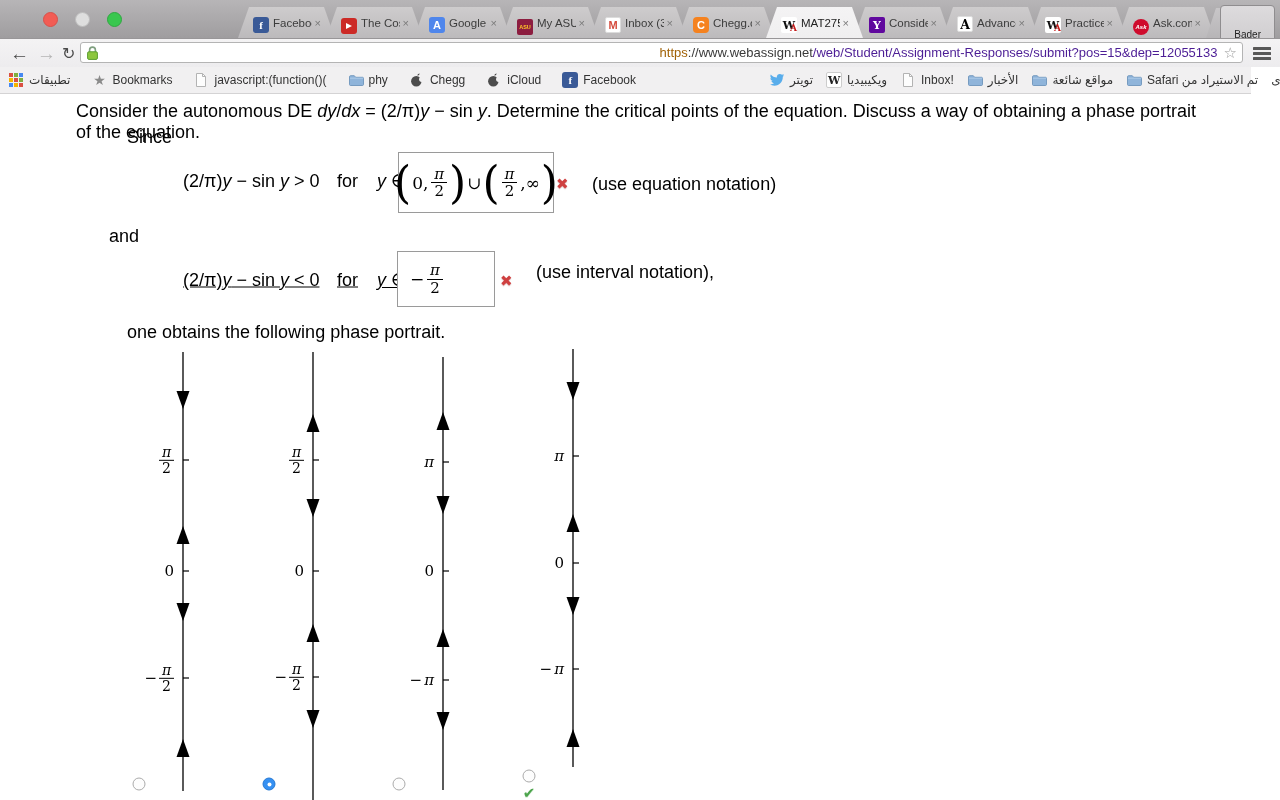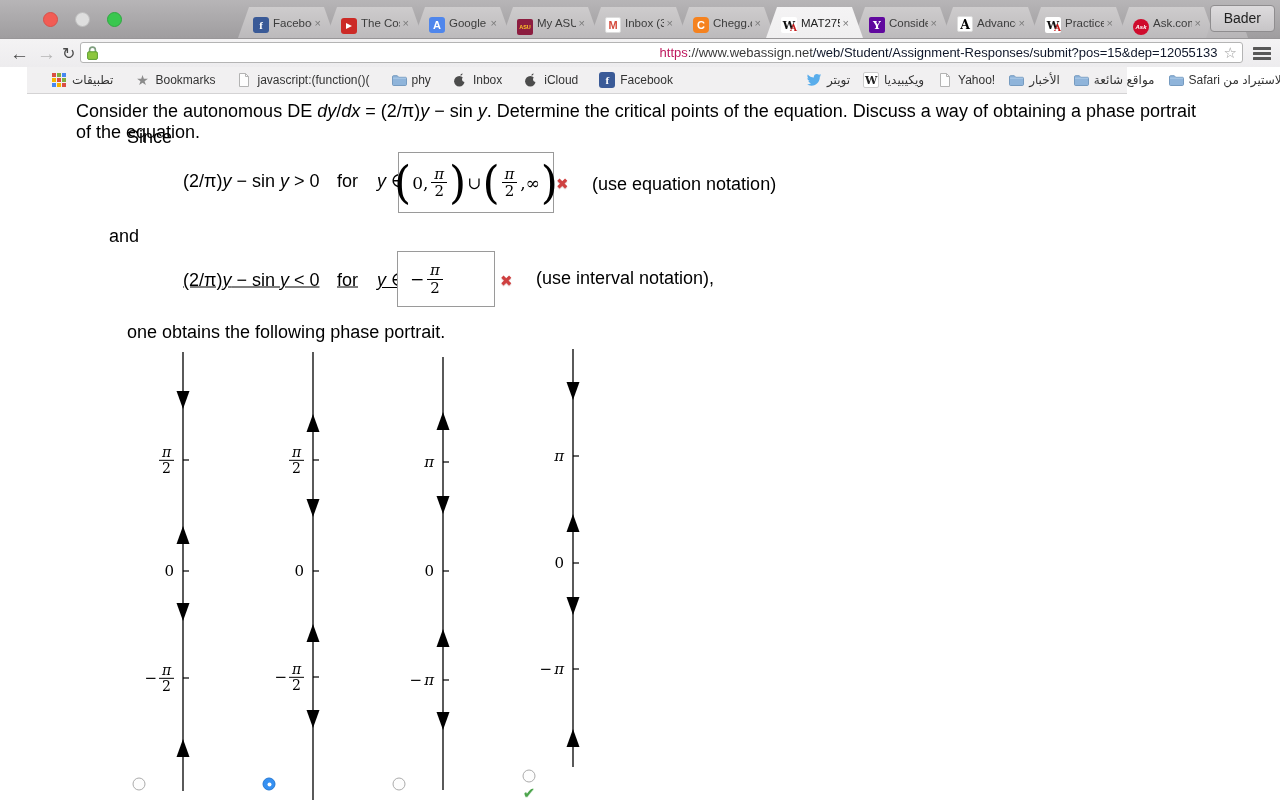--- a/index.html
+++ b/index.html
@@ -21,47 +21,47 @@
     display:flex;align-items:center;padding:0 14px 0 15px;box-sizing:border-box;}
   .tab + .tab, .newtab-stub{margin-left:-9px;}
   .tab.active{background:linear-gradient(#f4f3f4,#f0eff0);z-index:6;}
   .favicon{width:16px;height:16px;flex:none;margin-right:4px;position:relative;}
   .tlabel{font-size:11.5px;color:#3c3c3c;white-space:nowrap;overflow:hidden;flex:1;}
   .tab.active .tlabel{color:#222;}
   .tclose{flex:none;margin-left:3px;font-size:11px;color:#7a7a7a;}
   .newtab-stub{width:42px;height:30px;
     clip-path:polygon(10px 0,calc(100% - 10px) 0,100% 100%,0 100%);
     background:linear-gradient(#c8c6c8,#b7b5b7);}
-  .profile-btn{position:absolute;right:5px;top:5px;height:25px;line-height:25px;padding:0 13px;
+  .profile-btn{position:absolute;right:5px;top:5px;height:25px;line-height:25px;padding:16px 13px;
     background:linear-gradient(#dddbdd,#c7c5c7);border:1px solid #8f8d8f;border-radius:4px;
-    font-size:14px;color:#1f1f1f;}
+    font-size:10px;color:#1f1f1f;}
 
   
   .toolbar{position:absolute;left:0;top:38px;width:1280px;height:29px;
     background:linear-gradient(#f4f3f4,#edecee);border-top:1px solid #989698;box-sizing:border-box;}
   .navbtn{position:absolute;top:41px;font-size:19px;line-height:26px;color:#4a4a4a;}
   .nav-back{left:10px;}
   .nav-forward{left:37px;color:#b5b5b5;}
   .nav-reload{left:62px;font-size:16px;}
   .omnibox{position:absolute;left:80px;top:42px;width:1163px;height:21px;background:#fff;
     border:1px solid #b4b4b4;border-radius:3px;box-sizing:border-box;
     display:flex;align-items:center;padding:0 5px;}
   .lock{flex:none;margin-right:6px;display:flex;}
   .url{flex:1;text-align:right;font-size:13px;white-space:nowrap;overflow:hidden;}
-  .url .scheme{color:#be185d;}
+  .url .scheme{color:#a16207;}
   .url .host{color:#3a3a3a;}
-  .url .path{color:#0f172a;}
+  .url .path{color:#4c1d95;}
   .omni-star{flex:none;margin-left:6px;color:#9b9b9b;font-size:15px;line-height:15px;}
   .menu-bars{position:absolute;right:9px;top:47px;width:18px;}
   .menu-bars span{display:block;width:18px;height:3px;background:#585858;margin-bottom:2px;border-radius:0.5px;}
 
   
-  .bookbar{position:absolute;left:0;top:67px;width:1100px;height:27px;background:#f1f0f1;
+  .bookbar{position:absolute;left:0;top:67px;width:1251px;height:27px;background:#f1f0f1;
     border-bottom:1px solid #d4d3d4;box-sizing:border-box;
-    display:flex;align-items:center;padding:0 24px;font-size:12px;color:#333;margin-left:27px;}
+    display:flex;align-items:center;padding:0 8px;font-size:12px;color:#333;}
   .bm{display:flex;align-items:center;gap:5px;white-space:nowrap;margin-right:13px;flex:none;}
   .bm:nth-child(-n+7){margin-right:21px;}
   .bm:nth-child(8){margin-left:112px;}
   .bm.rightmost{margin-left:auto;margin-right:2px;}
   .bmicon{width:16px;height:16px;flex:none;display:flex;align-items:center;justify-content:center;}
 
   
   .fi{display:inline-flex;align-items:center;justify-content:center;width:16px;height:16px;
     border-radius:3px;font-size:11px;font-weight:bold;color:#fff;box-sizing:border-box;}
   .fb{background:#3a5a97;font-family:"Liberation Serif",serif;}
@@ -99,21 +99,21 @@
   .box2{left:397px;top:251px;width:98px;height:56px;justify-content:flex-start;padding-left:11px;box-sizing:border-box;}
   .bigp{font-size:44px;line-height:0.9;font-family:"DejaVu Serif",serif;font-weight:normal;}
   .mtext{font-size:17px;padding:0 1px;}
   .frac{display:inline-flex;flex-direction:column;align-items:center;line-height:1.08;font-size:15px;margin:0 2px;}
   .frac .den{border-top:1px solid #000;padding:0 3px;}
   .redx{position:absolute;color:#cf4040;font-size:15px;font-weight:bold;
     text-shadow:0 1px 1px rgba(120,0,0,0.25);}
   .x1{left:556px;top:184px;}
   .cap1{left:592px;top:184px;}
   .x2{left:500px;top:281px;}
-  .cap2{left:536px;top:278px;text-align:center;}
+  .cap2{left:536px;top:272px;text-align:center;}
 
   
   #phase-svg{position:absolute;left:0;top:0;pointer-events:none;}
   .plabel{position:absolute;transform:translateY(-50%);display:flex;align-items:center;
     font-family:"DejaVu Serif","Liberation Serif",serif;font-size:15px;color:#000;}
   .plabel .frac{font-size:14px;line-height:1.05;margin:0;}
   .plabel .sign{margin-right:2px;}
   .radio{position:absolute;width:13px;height:13px;border-radius:50%;box-sizing:border-box;
     transform:translate(-50%,-50%);}
   .radio.off{background:#fdfdfd;border:1px solid #ababab;}
@@ -259,21 +259,21 @@
         <span dir="auto">phy</span>
       </div>
       <div class="bm">
         <span class="bmicon">
           <svg width="16" height="16" viewBox="0 0 16 16">
             <circle cx="7.3" cy="9.2" r="5.2" fill="#4c4c4c"></circle>
             <circle cx="12.8" cy="7.2" r="2.7" fill="#f1f0f1"></circle>
             <path d="M8.3 3.6c.2-1.3 1.2-2.1 2.4-2.1-.1 1.2-1.1 2.1-2.4 2.1z" fill="#4c4c4c"></path>
           </svg>
         </span>
-        <span dir="auto">Inbox</span>
+        <span dir="auto">Chegg</span>
       </div>
       <div class="bm">
         <span class="bmicon">
           <svg width="16" height="16" viewBox="0 0 16 16">
             <circle cx="7.3" cy="9.2" r="5.2" fill="#4c4c4c"></circle>
             <circle cx="12.8" cy="7.2" r="2.7" fill="#f1f0f1"></circle>
             <path d="M8.3 3.6c.2-1.3 1.2-2.1 2.4-2.1-.1 1.2-1.1 2.1-2.4 2.1z" fill="#4c4c4c"></path>
           </svg>
         </span>
         <span dir="auto">iCloud</span>
@@ -298,21 +298,21 @@
         </span>
         <span dir="auto">ويكيبيديا</span>
       </div>
       <div class="bm">
         <span class="bmicon">
           <svg width="16" height="16" viewBox="0 0 16 16">
             <path d="M3.5 1.5h6l3 3v10h-9z" fill="#fdfdfd" stroke="#b3b3b3"></path>
             <path d="M9.5 1.5v3h3" fill="none" stroke="#b3b3b3"></path>
           </svg>
         </span>
-        <span dir="auto">Yahoo!</span>
+        <span dir="auto">Inbox!</span>
       </div>
       <div class="bm">
         <span class="bmicon">
           <svg width="16" height="16" viewBox="0 0 16 16">
             <path d="M1.5 4.7c0-.5.4-1 1-1h3.8l1.4 1.6h6.8c.5 0 1 .4 1 1v6.2c0 .5-.5 1-1 1h-12c-.6 0-1-.5-1-1z" fill="#8fb4da" stroke="#6d94bb" stroke-width="0.9"></path>
             <path d="M2 6.2h13" stroke="#aecbe8" stroke-width="1"></path>
           </svg>
         </span>
         <span dir="auto">الأخبار</span>
       </div>

